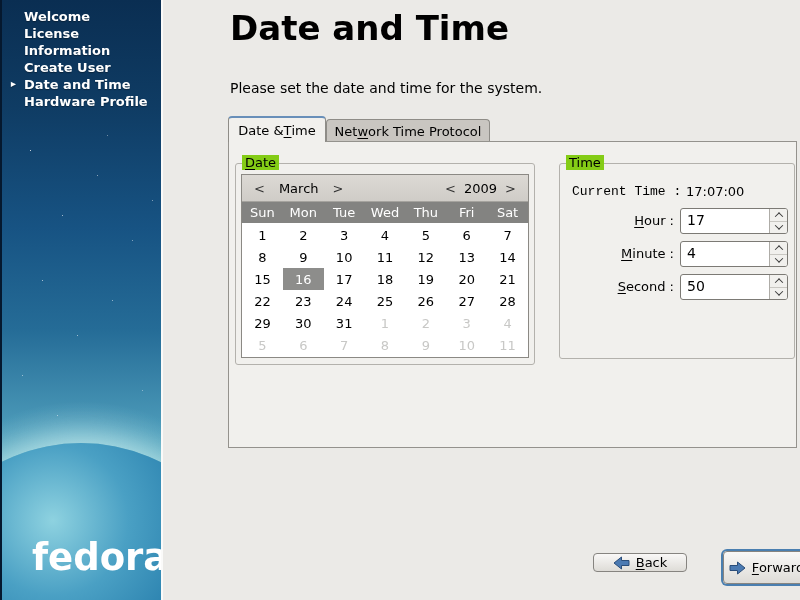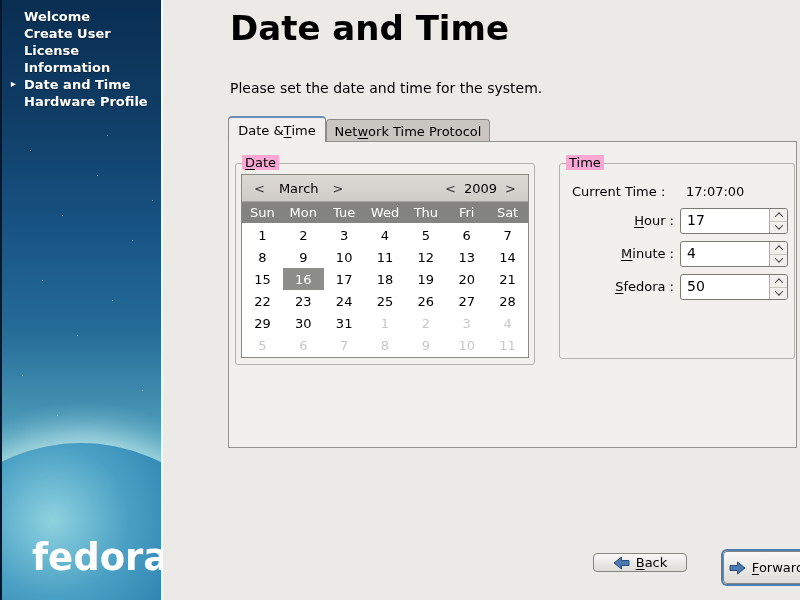--- a/index.html
+++ b/index.html
@@ -56,21 +56,21 @@
     left:326px;top:119px;width:164px;height:23px;background:#c9c6c1;
     border:1px solid #8e8c87;border-bottom:none;border-radius:4px 4px 0 0;z-index:1;
   }
   .panel{
     position:absolute;left:228px;top:141px;width:569px;height:307px;
     background:#f1f0ed;border:1px solid #94928d;box-sizing:border-box;z-index:2;
   }
 
   
   .frame{position:absolute;border:1px solid #b3b1ac;border-radius:3px;box-sizing:border-box;}
-  .legend{position:absolute;top:-9px;left:6px;background:#f9a8d4;padding:0 3px;font-size:13px;}
+  .legend{position:absolute;top:-9px;left:6px;background:#84cc16;padding:0 3px;font-size:13px;}
   .frame-date{left:6px;top:21px;width:300px;height:202px;}
   .frame-time{left:330px;top:21px;width:236px;height:196px;}
 
   
   .calendar{
     position:absolute;left:5px;top:10px;width:288px;height:184px;
     background:#fff;border:1px solid #8b8984;box-sizing:border-box;
     display:flex;flex-direction:column;
   }
   .cal-header{
@@ -89,21 +89,21 @@
   }
   .cal-grid{
     flex:1;display:grid;grid-template-columns:repeat(7,1fr);grid-auto-rows:1fr;
     font-size:13px;padding:1px 0;box-sizing:border-box;
   }
   .day{display:flex;align-items:center;justify-content:center;height:100%;}
   .day.muted{color:#c8c8c6;}
   .day.selected{background:#8d8d8b;color:#fff;}
 
   
-  .ct-label{position:absolute;left:12px;top:20px;font-size:13px;}
+  .ct-label{position:absolute;left:12px;top:20px;font-size:13px;font-family:Liberation Mono, monospace;}
   .ct-value{position:absolute;left:126px;top:20px;font-size:13px;}
   .spin-row{position:absolute;left:0;width:100%;height:26px;}
   .spin-row .lab{position:absolute;left:0;top:5px;width:114px;text-align:right;font-size:13px;}
   .spinbox{
     position:absolute;left:120px;top:0;width:108px;height:26px;background:#fff;
     border:1px solid #7c7a75;border-radius:3px;box-sizing:border-box;display:flex;
   }
   .spin-value{flex:1;font-size:14px;padding:3px 0 0 6px;}
   .spin-btns{width:17px;flex:0 0 17px;border-left:1px solid #aeaca7;display:flex;flex-direction:column;}
   .spin-up,.spin-down{flex:1;background:#f1f0ed;display:flex;align-items:center;justify-content:center;}
@@ -124,22 +124,22 @@
   .mn{text-decoration:underline;text-underline-offset:2px;}
 </style>
 </head>
 <body>
 
 <div class="sidebar">
   <div class="stars"></div>
   <div class="planet"></div>
   <div class="nav">
       <div class="nav-item"><span>Welcome</span></div>
+      <div class="nav-item"><span>License Information</span></div>
       <div class="nav-item"><span>Create User</span></div>
-      <div class="nav-item"><span>License Information</span></div>
       <div class="nav-item"><span class="marker">‣</span><span>Date and Time</span></div>
       <div class="nav-item"><span>Hardware Profile</span></div>
     </div>
   <div class="logo"><span>fedora</span></div>
 </div>
 <div class="divider"></div>
 
 <div class="title">Date and Time</div>
 <div class="subtitle">Please set the date and time for the system.</div>
 
@@ -253,21 +253,21 @@
               <span class="chev up"></span>
             </div>
           <div class="spin-down">
               <span class="chev down"></span>
             </div>
         </div>
       </div>
     </div>
 
     <div class="spin-row" style="top:110px;">
-      <div class="lab"><span class="mn">S</span><span>fedora :</span></div>
+      <div class="lab"><span class="mn">S</span><span>econd :</span></div>
       <div class="spinbox">
         <div class="spin-value">50</div>
         <div class="spin-btns">
           <div class="spin-up">
               <span class="chev up"></span>
             </div>
           <div class="spin-down">
               <span class="chev down"></span>
             </div>
         </div>

